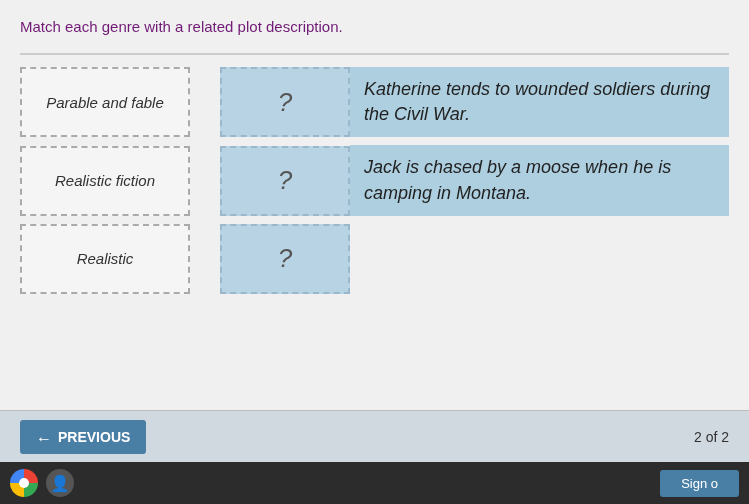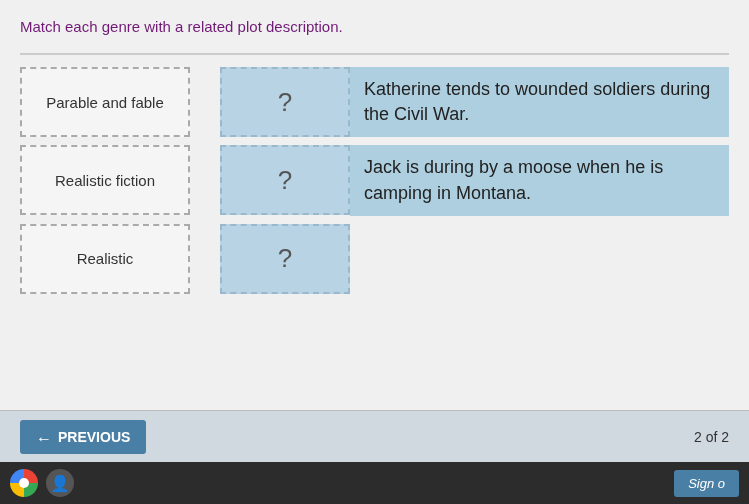--- a/index.html
+++ b/index.html
@@ -31,22 +31,23 @@
 
     .match-area {
       display: flex;
       flex-direction: column;
       gap: 0;
       flex: 1;
     }
 
     .match-row {
       display: flex;
-      align-items: flex-start;
+      align-items: center;
       margin-bottom: 8px;
+      font-style: italic;
     }
 
     .genre-box {
       width: 170px;
       min-height: 70px;
       border: 2px dashed #aaa;
       background: #f5f5f5;
       display: flex;
       align-items: center;
       justify-content: center;
@@ -164,25 +165,24 @@
       align-items: center;
       justify-content: center;
       color: white;
       font-size: 16px;
     }
 
     .sign-button {
       background: #4a7fa5;
       color: white;
       border: none;
-      padding: 6px 14px;
+      padding: 6px 21px;
       font-size: 13px;
       cursor: pointer;
       border-radius: 3px;
-      font-style: italic;
     }
 
     .top-divider {
       height: 2px;
       background: #ccc;
       margin-bottom: 12px;
     }
   </style>
 </head>
 <body>
@@ -208,21 +208,21 @@
 
     <div class="match-row">
       <div class="genre-box">
         <span>Realistic fiction</span>
       </div>
       <div class="connector"></div>
       <div class="answer-box">
         <span>?</span>
       </div>
       <div class="description-box">
-        <span>Jack is during by a moose when he is camping in Montana.</span>
+        <span>Jack is chased by a moose when he is camping in Montana.</span>
       </div>
     </div>
 
     <div class="match-row">
       <div class="genre-box">
         <span>Realistic</span>
       </div>
       <div class="connector"></div>
       <div class="answer-box">
         <span>?</span>

